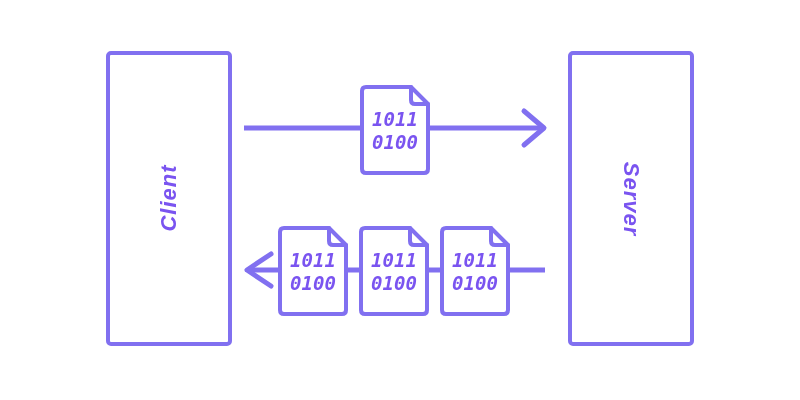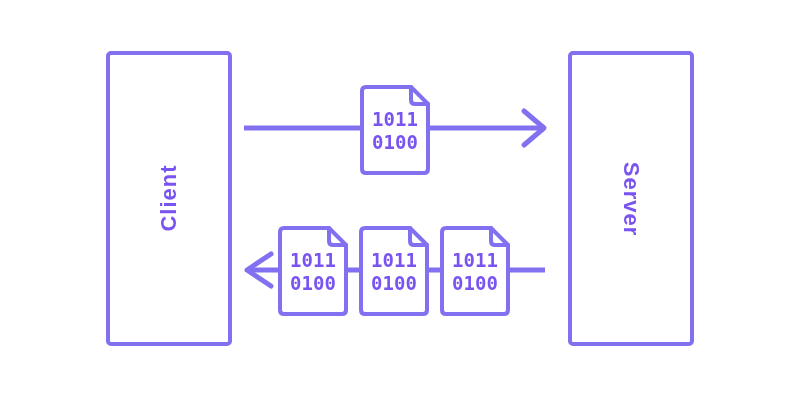--- a/index.html
+++ b/index.html
@@ -1,21 +1,21 @@
 <!DOCTYPE html>
 <html><head>
 <meta charset="utf-8">
 <style>
   :root{
     --accent-stroke:#8170f0;
     --accent-text:#7a54f0;
     --bg:#ffffff;
   }
   html,body{margin:0;padding:0;background:var(--bg);}
-  .stage{position:relative;width:800px;height:400px;background:var(--bg);overflow:hidden;}
+  .stage{position:relative;width:800px;height:400px;background:var(--bg);overflow:hidden;font-style:italic;}
   svg{display:block;}
   .node-box{fill:#ffffff;stroke:var(--accent-stroke);stroke-width:4;}
   .node-label{
     font-family:"Liberation Sans", sans-serif;
     font-weight:bold;font-size:22px;letter-spacing:1px;
     fill:var(--accent-text);
   }
   .flow-line{stroke:var(--accent-stroke);stroke-width:5;stroke-linecap:butt;fill:none;}
   .chevron{stroke:var(--accent-stroke);stroke-width:5;stroke-linecap:round;stroke-linejoin:round;fill:none;}
   .doc-body{fill:#ffffff;stroke:var(--accent-stroke);stroke-width:4;stroke-linejoin:round;}

